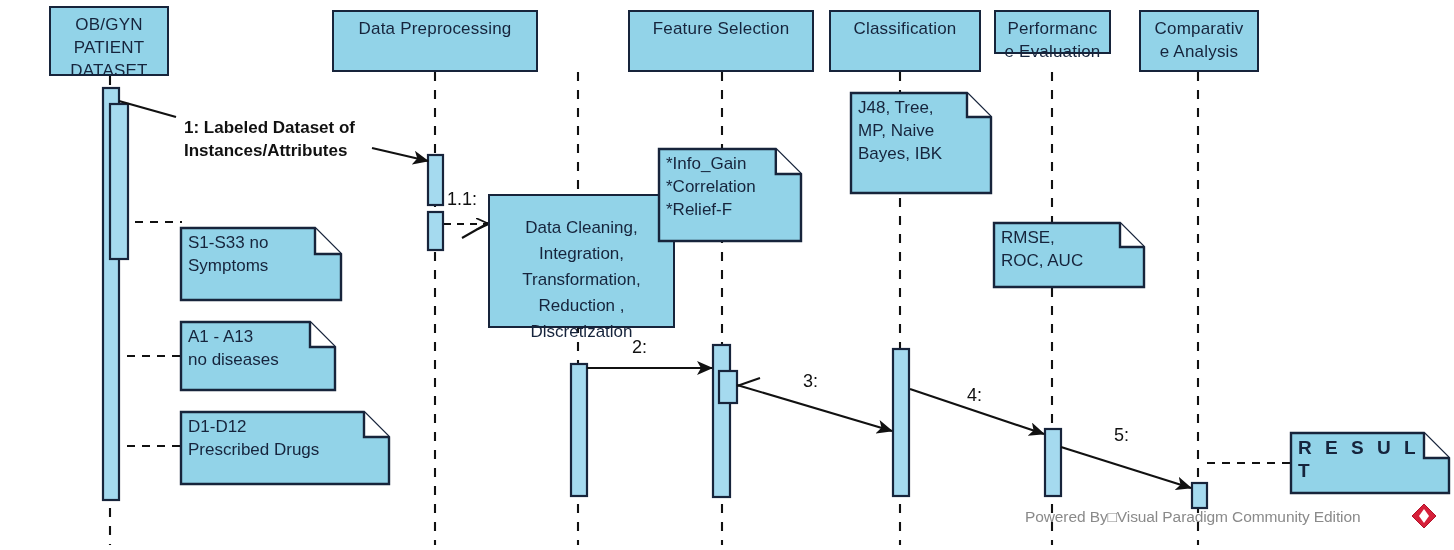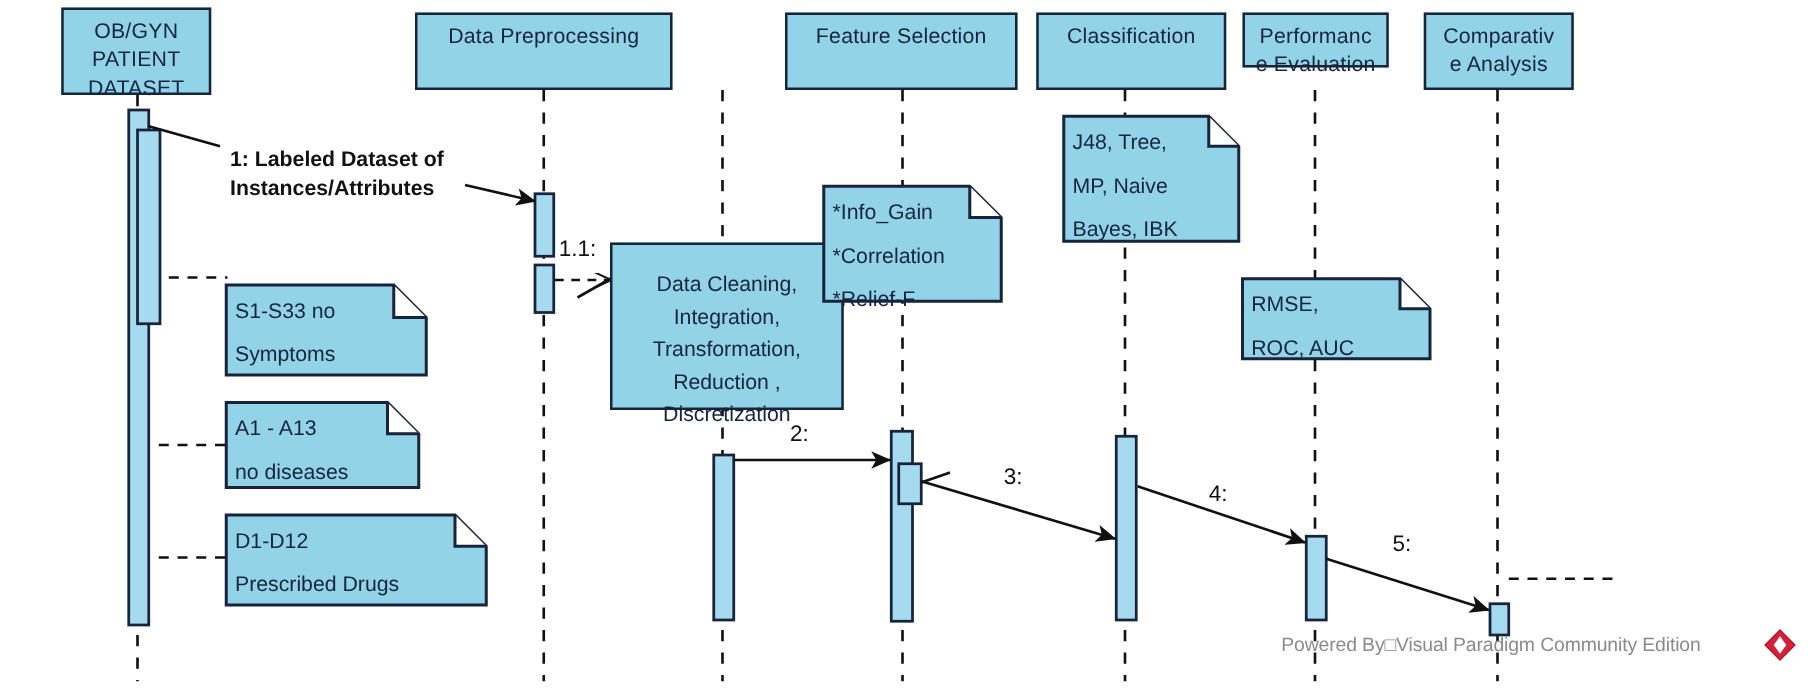--- a/index.html
+++ b/index.html
@@ -45,21 +45,21 @@
   }
   .head-box.multi { align-items: flex-start; }
   .head-label { display: block; white-space: pre-line; }
 
   
   .note {
     position: absolute;
     box-sizing: border-box;
     color: #16243c;
     font-size: 17px;
-    line-height: 35px;
+    line-height: 23px;
   }
   .note .note-text {
     position: relative;
     z-index: 2;
     display: block;
     white-space: pre-line;
     padding: 4px 8px 0 8px;
   }
   .note svg {
     position: absolute;
@@ -264,20 +264,27 @@
 
   <div class="note" style="left:993px; top:222px; width:152px; height:66px;">
     <svg viewBox="0 0 152 66" preserveAspectRatio="none">
       <polygon points="1,1 127,1 151,25 151,65 1,65" fill="#92d3e8" stroke="#17243b" stroke-width="2.4"></polygon>
       <polyline points="127,1 127,25 151,25" fill="#ffffff" stroke="#17243b" stroke-width="2.4"></polyline>
     </svg>
     <span class="note-text">RMSE,
 ROC, AUC</span>
   </div>
 
+  <div class="note result" style="left:1290px; top:432px; width:160px; height:62px;">
+    <svg viewBox="0 0 160 62" preserveAspectRatio="none">
+      <polygon points="1,1 134,1 159,26 159,61 1,61" fill="#92d3e8" stroke="#17243b" stroke-width="2.4"></polygon>
+      <polyline points="134,1 134,26 159,26" fill="#ffffff" stroke="#17243b" stroke-width="2.4"></polyline>
+    </svg>
+    <span class="note-text">R E S U L T</span>
+  </div>
 
   <div class="plain-box" style="left:488px; top:194px; width:187px; height:134px;">
     <span class="box-text">Data Cleaning,
 Integration,
 Transformation,
 Reduction ,
 Discretization</span>
   </div>
 
   <div class="msg-label" style="left:184px; top:116px; width:210px;">1: Labeled Dataset of

